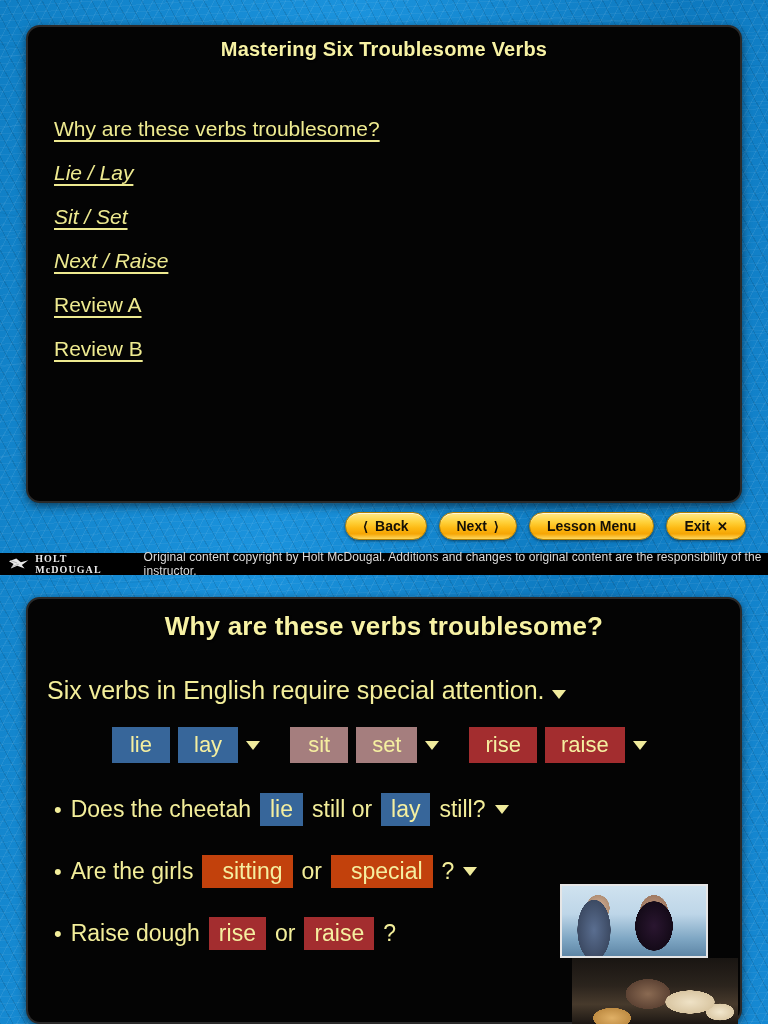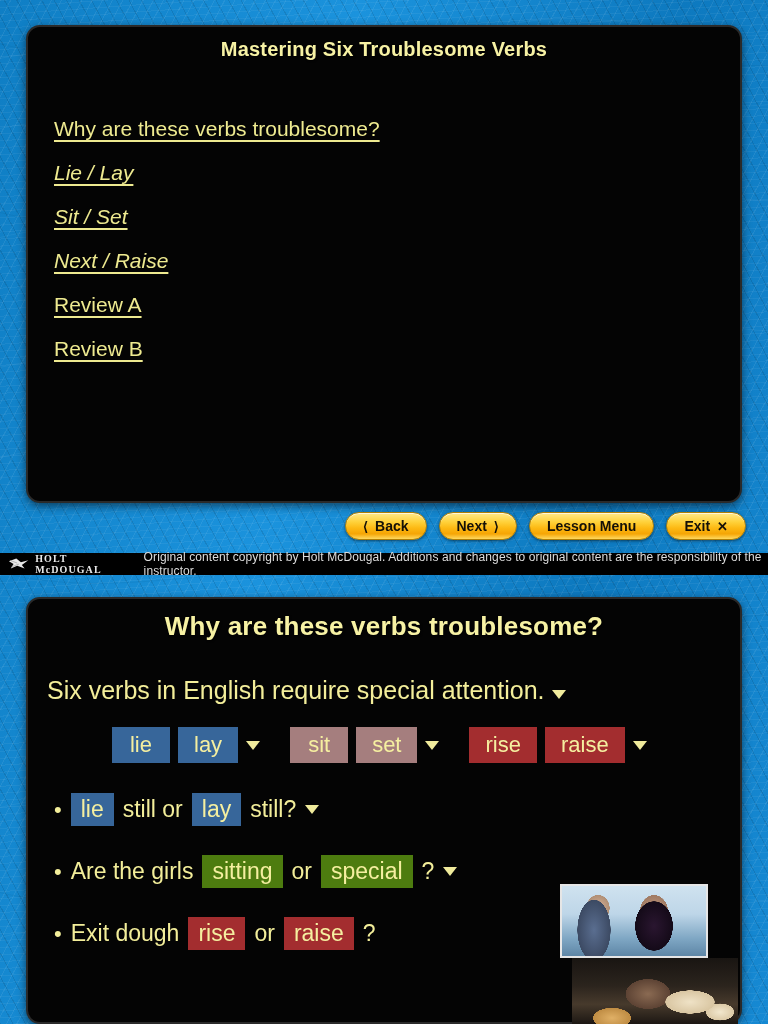--- a/index.html
+++ b/index.html
@@ -183,21 +183,21 @@
     color: #f3ee9a;
     font-size: 22px;
     line-height: 1;
   }
   .hl {
     color: #f5efa0;
     padding: 3px 10px;
     cursor: pointer;
   }
   .hl.blue { background: #37669a; }
-  .hl.rose { background: #4d7c0f; }
+  .hl.rose { background: #c2410c; padding-left: 20px; }
   .hl.red  { background: #a32d2f; }
 
   
   .photo {
     position: absolute;
     overflow: hidden;
     background: #111;
   }
   #photo-girls {
     left: 560px; top: 884px;
@@ -311,40 +311,41 @@
       <span class="gap-sm"></span>
       <span class="chip red">rise</span>
       <span class="chip red">raise</span>
       <span class="tri"></span>
     </div>
 
     <div class="bullets">
 
       <div class="bullet">
         <span class="dot">•</span>
+        <span>Does the cheetah</span>
         <span class="hl blue">lie</span>
         <span>still or</span>
         <span class="hl blue">lay</span>
         <span>still?</span>
         <span class="tri"></span>
       </div>
 
       <div class="bullet">
         <span class="dot">•</span>
         <span>Are the girls</span>
         <span class="hl rose">sitting</span>
         <span>or</span>
         <span class="hl rose">special</span>
         <span>?</span>
         <span class="tri"></span>
       </div>
 
       <div class="bullet">
         <span class="dot">•</span>
-        <span>Exit dough</span>
+        <span>Raise dough</span>
         <span class="hl red">rise</span>
         <span>or</span>
         <span class="hl red">raise</span>
         <span>?</span>
       </div>
 
     </div>
   </div>
 
   <div class="photo" id="photo-dough"></div>

